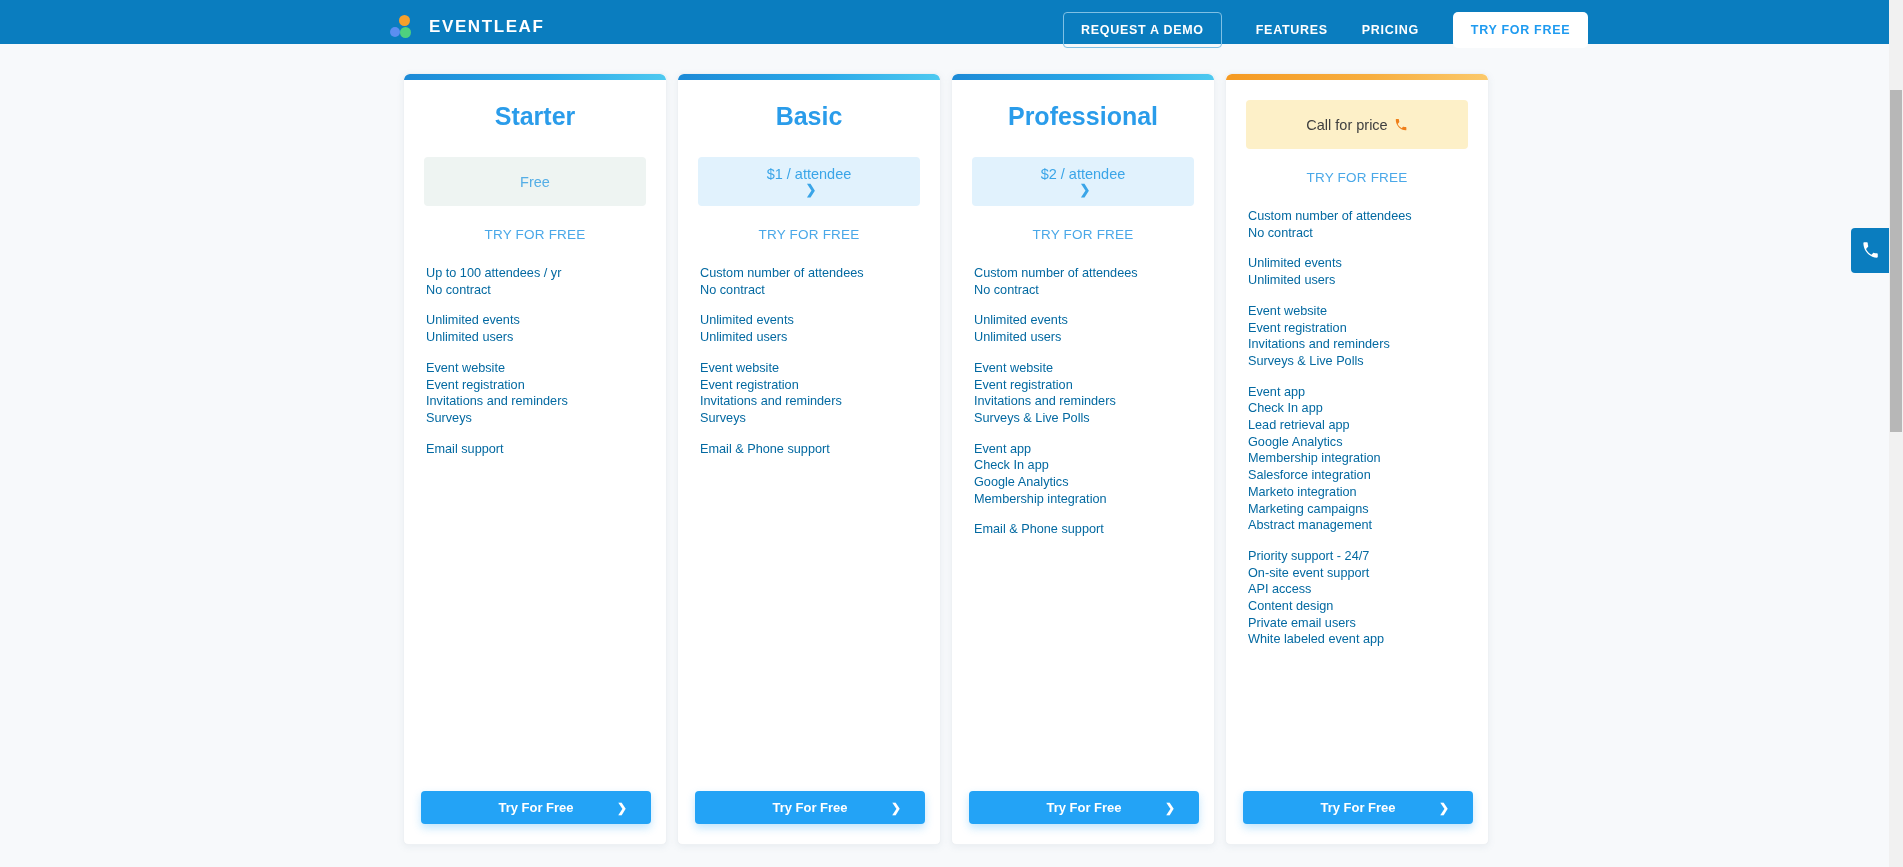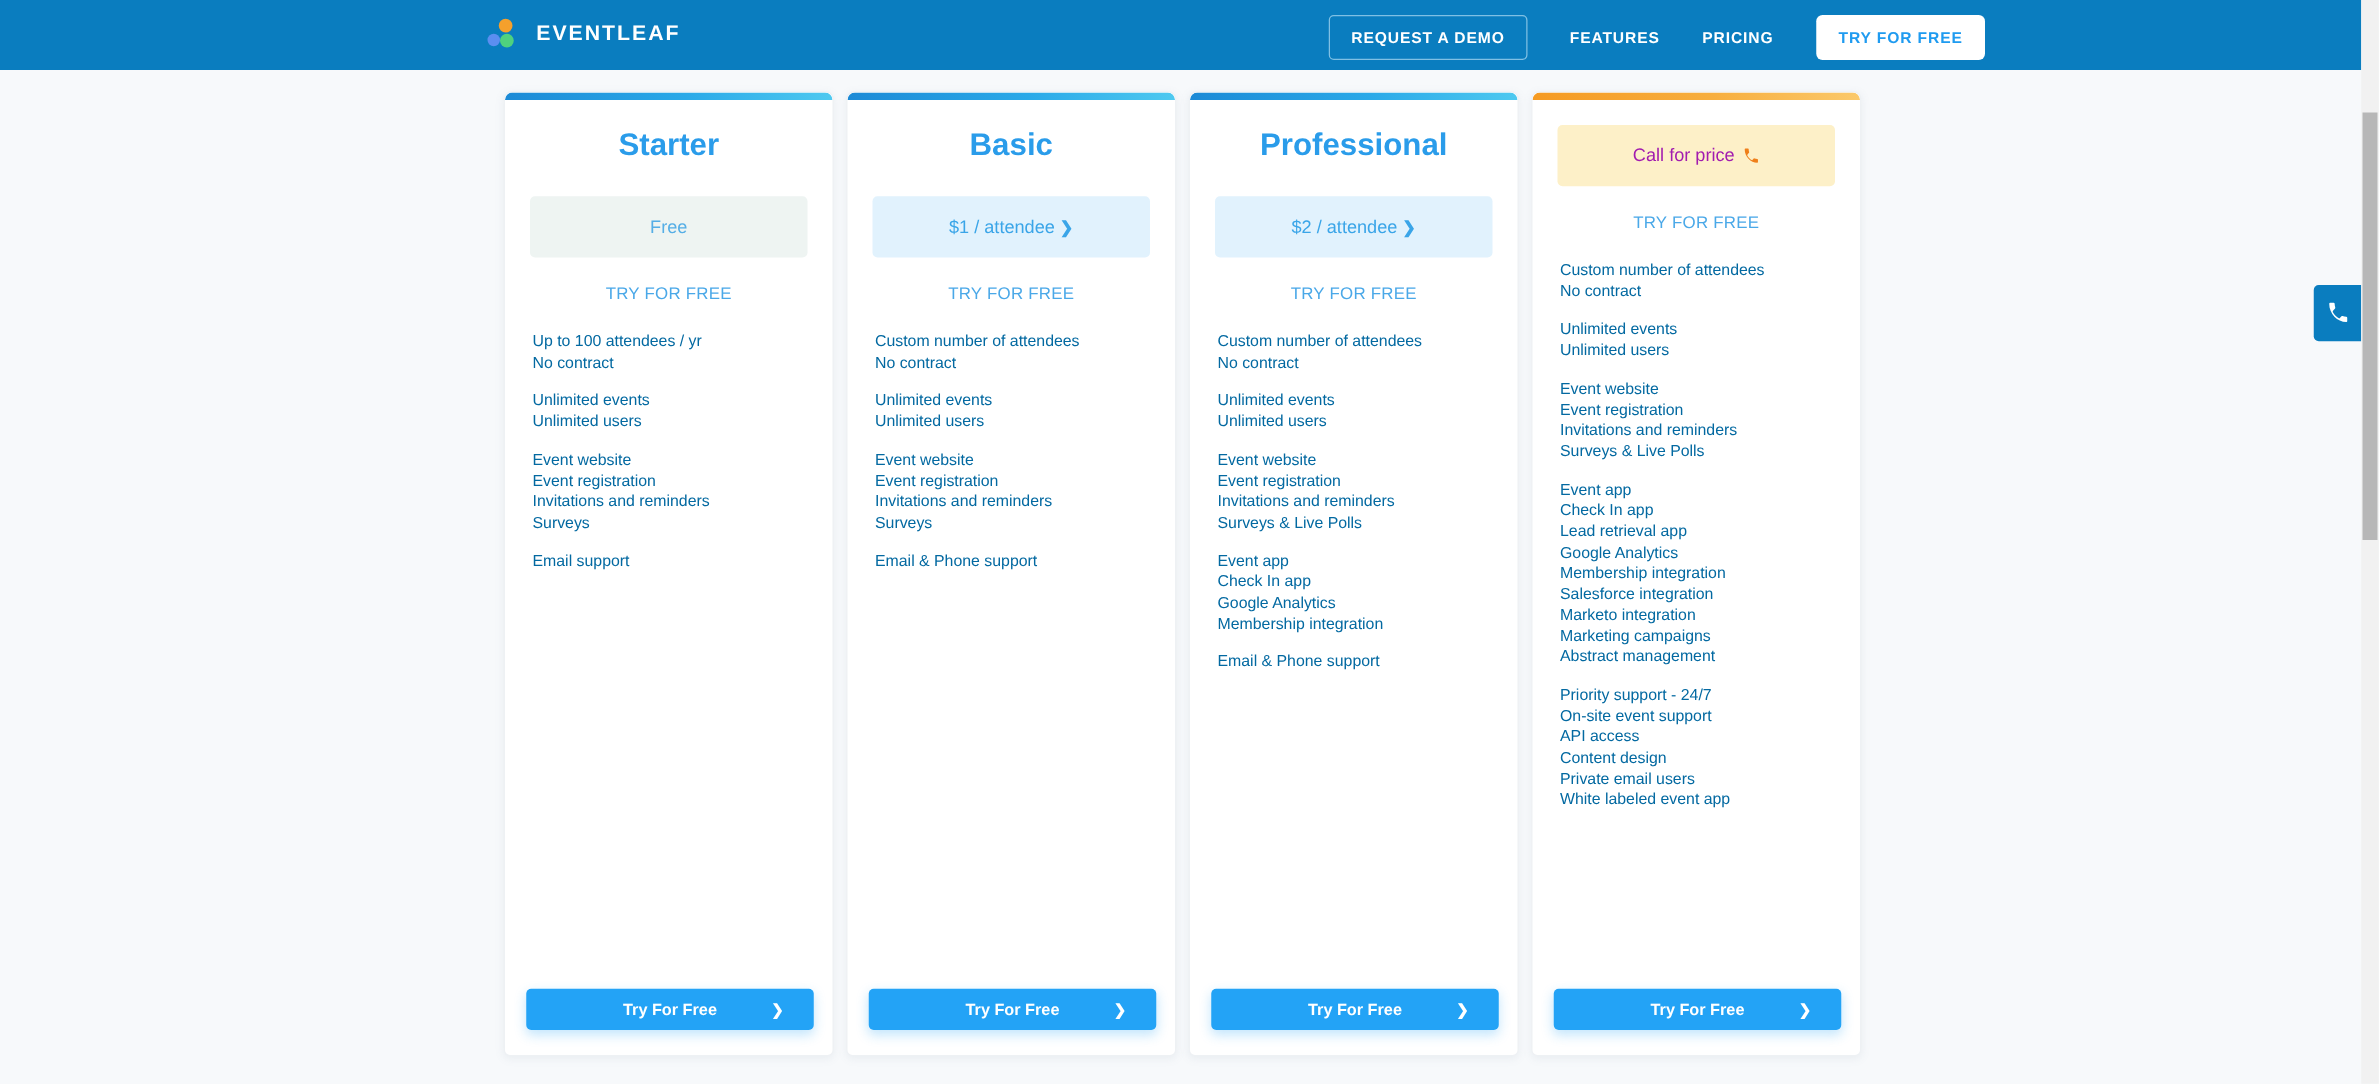--- a/index.html
+++ b/index.html
@@ -6,21 +6,21 @@
   html, body {
     width: 1903px; height: 867px;
     overflow: hidden;
     background: #f7f9fb;
     font-family: "Liberation Sans", sans-serif;
   }
 
   
   .topbar {
     position: absolute; top: 0; left: 0;
-    width: 1889px; height: 56px;
+    width: 1889px; height: 44px;
     background: #0a7dbf;
     display: flex; align-items: center;
   }
   .logo-wrap {
     position: absolute; left: 390px; top: 14px;
     display: flex; align-items: center; gap: 13px;
   }
   .logo-dots { position: relative; width: 26px; height: 26px; }
   .dot { position: absolute; border-radius: 50%; }
   .dot-orange { width: 11px; height: 11px; background: #f5a02c; left: 9px;  top: 1px; }
@@ -86,22 +86,22 @@
   .title-orange { color: #f59a22; }
 
   .price-badge {
     margin: 26px 20px 0 20px;
     height: 49px; border-radius: 4px;
     display: flex; align-items: center; justify-content: center;
     font-size: 14.5px;
     cursor: pointer;
   }
   .badge-grey   { background: #eef4f2; color: #55aee6; }
-  .badge-blue   { background: #e1f2fd; color: #3aa5e8; }
-  .badge-orange { background: #fdf0c8; color: #a21caf; }
+  .badge-blue   { background: #e1f2fd; color: #3aa5e8; flex-direction: column; }
+  .badge-orange { background: #fdf0c8; color: #404040; }
   .badge-arrow  { font-weight: bold; margin-left: 4px; font-size: 13px; }
   .badge-phone  { margin-left: 6px; font-size: 14px; }
 
   .try-link {
     display: block; text-align: center; margin-top: 21px;
     color: #4aa8e8; font-size: 13.5px; letter-spacing: 0.2px;
     text-decoration: none; cursor: pointer;
   }
 
   .feature-list {

